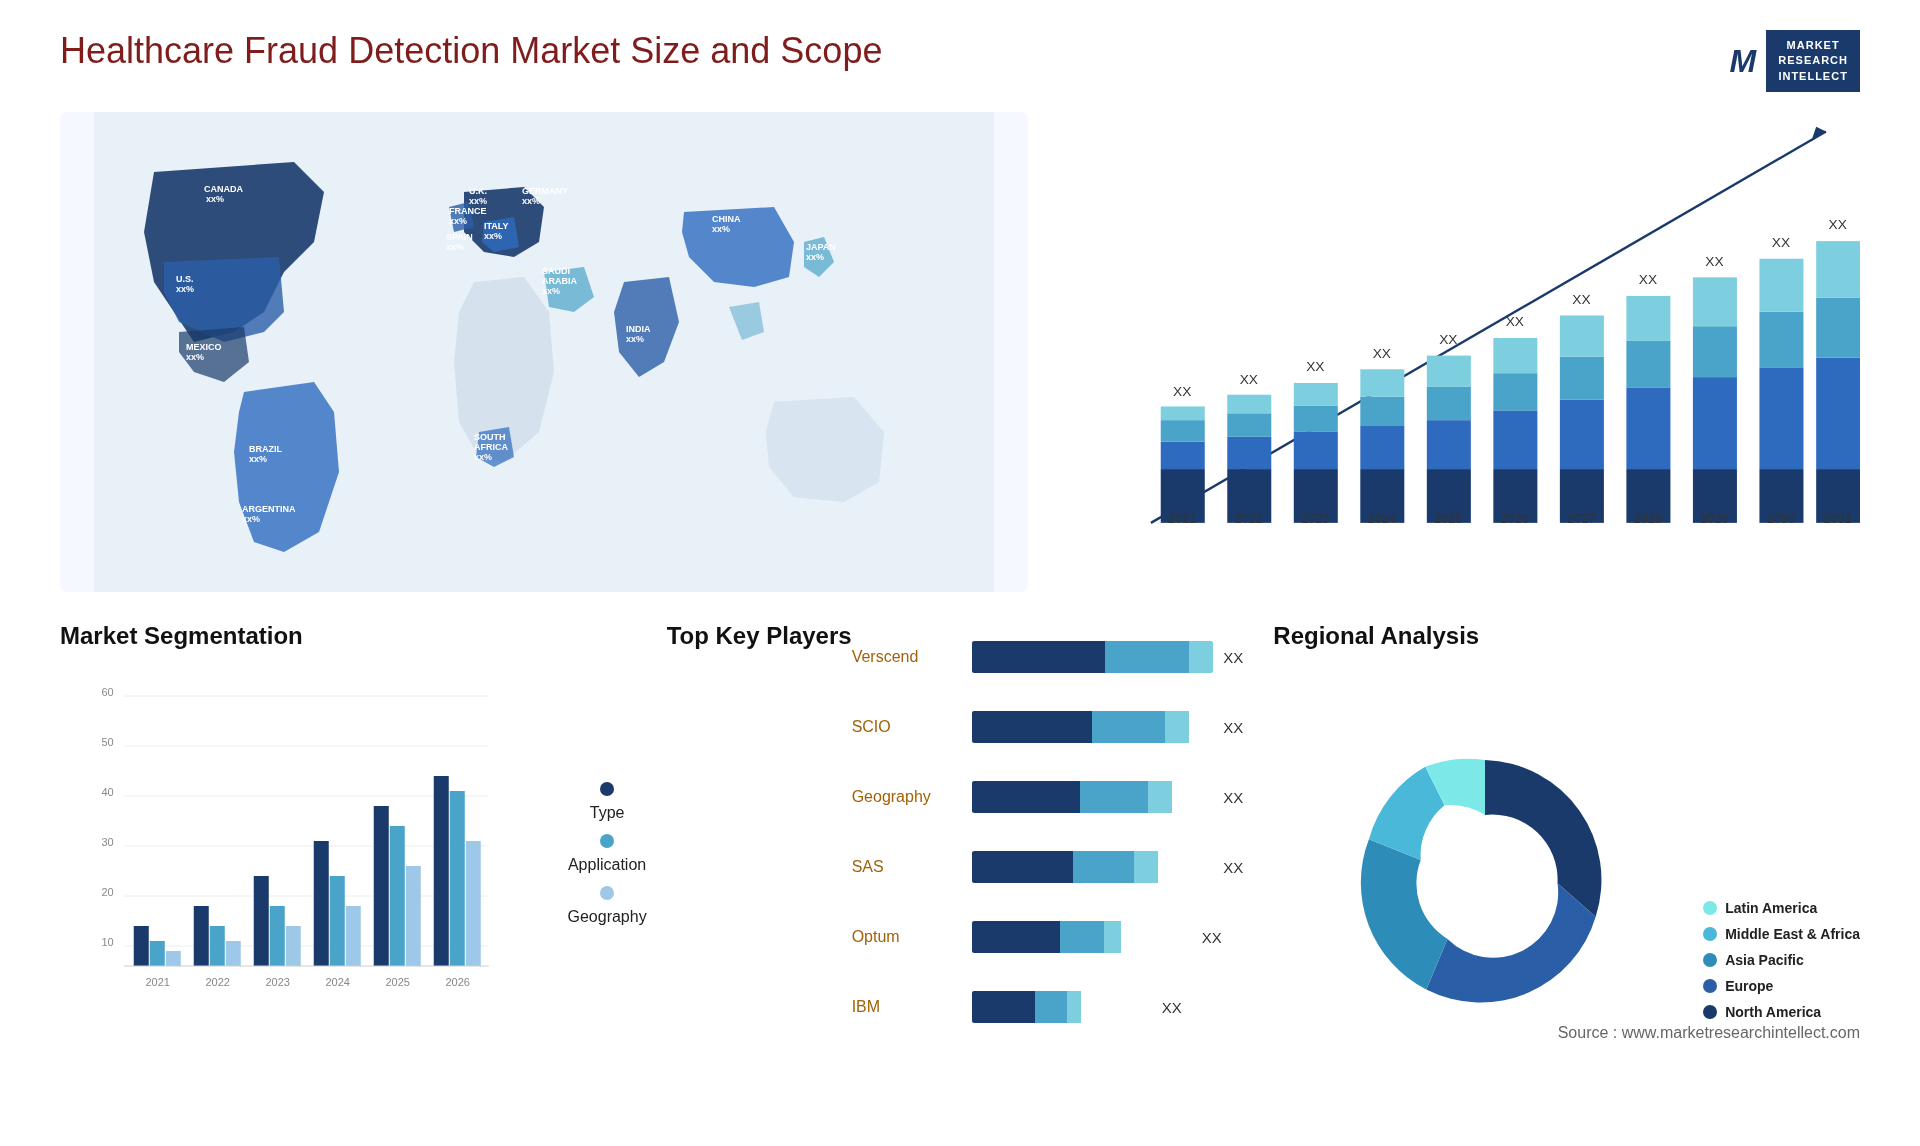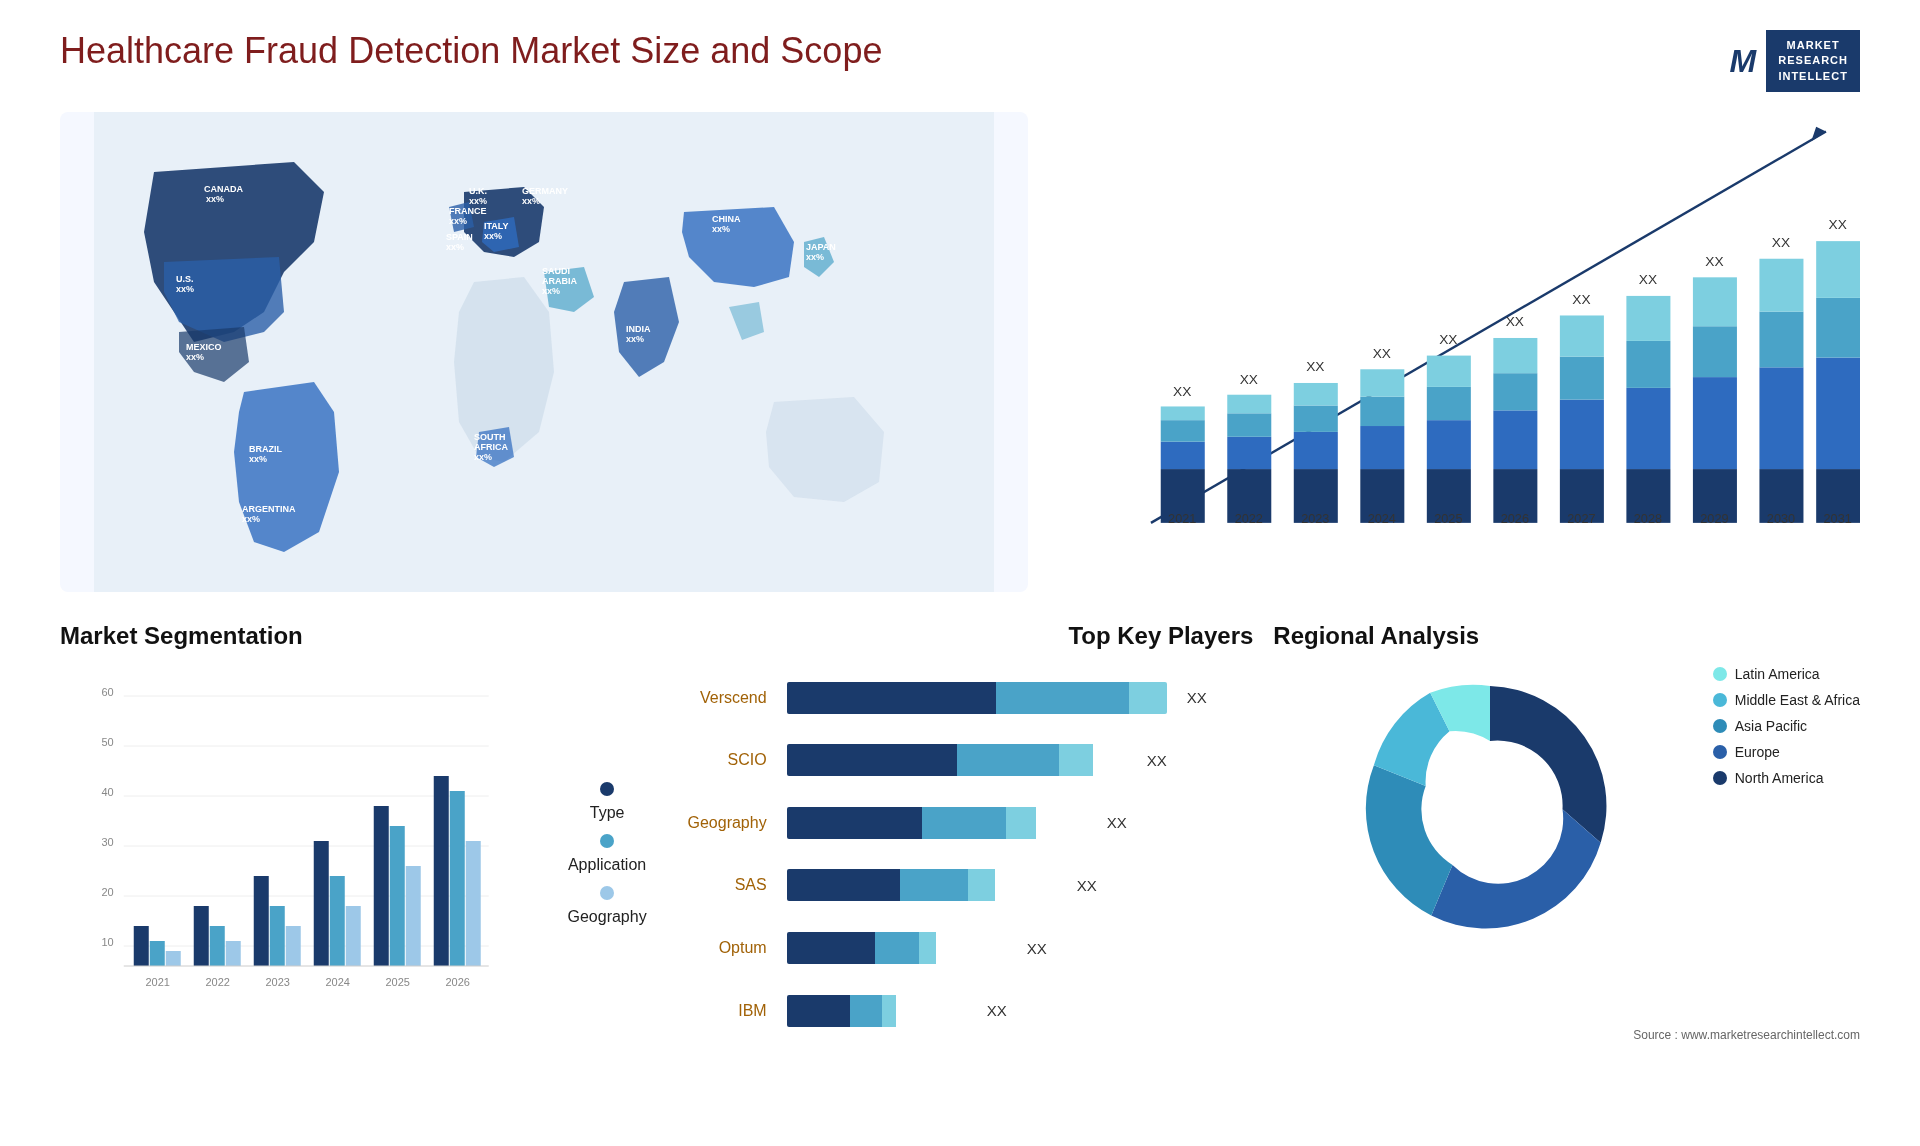--- a/index.html
+++ b/index.html
@@ -127,22 +127,21 @@
       width: 14px;
       height: 14px;
       border-radius: 50%;
       flex-shrink: 0;
     }
 
     
     .players-section {
       flex: 1;
       display: flex;
-      flex-direction: column;
-      text-align: right;
+      flex-direction: row;
     }
     .players-content {
       display: flex;
       gap: 20px;
       flex: 1;
     }
     .players-names {
       display: flex;
       flex-direction: column;
       justify-content: space-around;
@@ -176,22 +175,23 @@
 
     
     .regional-section {
       flex: 1;
       display: flex;
       flex-direction: column;
     }
     .regional-content {
       display: flex;
       gap: 6px;
-      align-items: flex-start;
-      flex: 1;
+      align-items: flex-end;
+      flex: 1;
+      font-weight: bold;
     }
     .donut-area {
       flex: 1;
       display: flex;
       align-items: center;
       justify-content: center;
     }
     .regional-legend {
       display: flex;
       flex-direction: column;
@@ -204,24 +204,24 @@
       font-size: 14px;
     }
     .regional-legend-dot {
       width: 14px;
       height: 14px;
       border-radius: 50%;
       flex-shrink: 0;
     }
 
     .source-text {
-      font-size: 12px;
+      font-size: 16px;
       color: #666;
       text-align: right;
-      margin-top: 10px;
+      margin-top: 4px;
     }
 
     
     .map-label {
       font-size: 9px;
       fill: #fff;
       font-weight: 700;
     }
   </style>
 </head>

